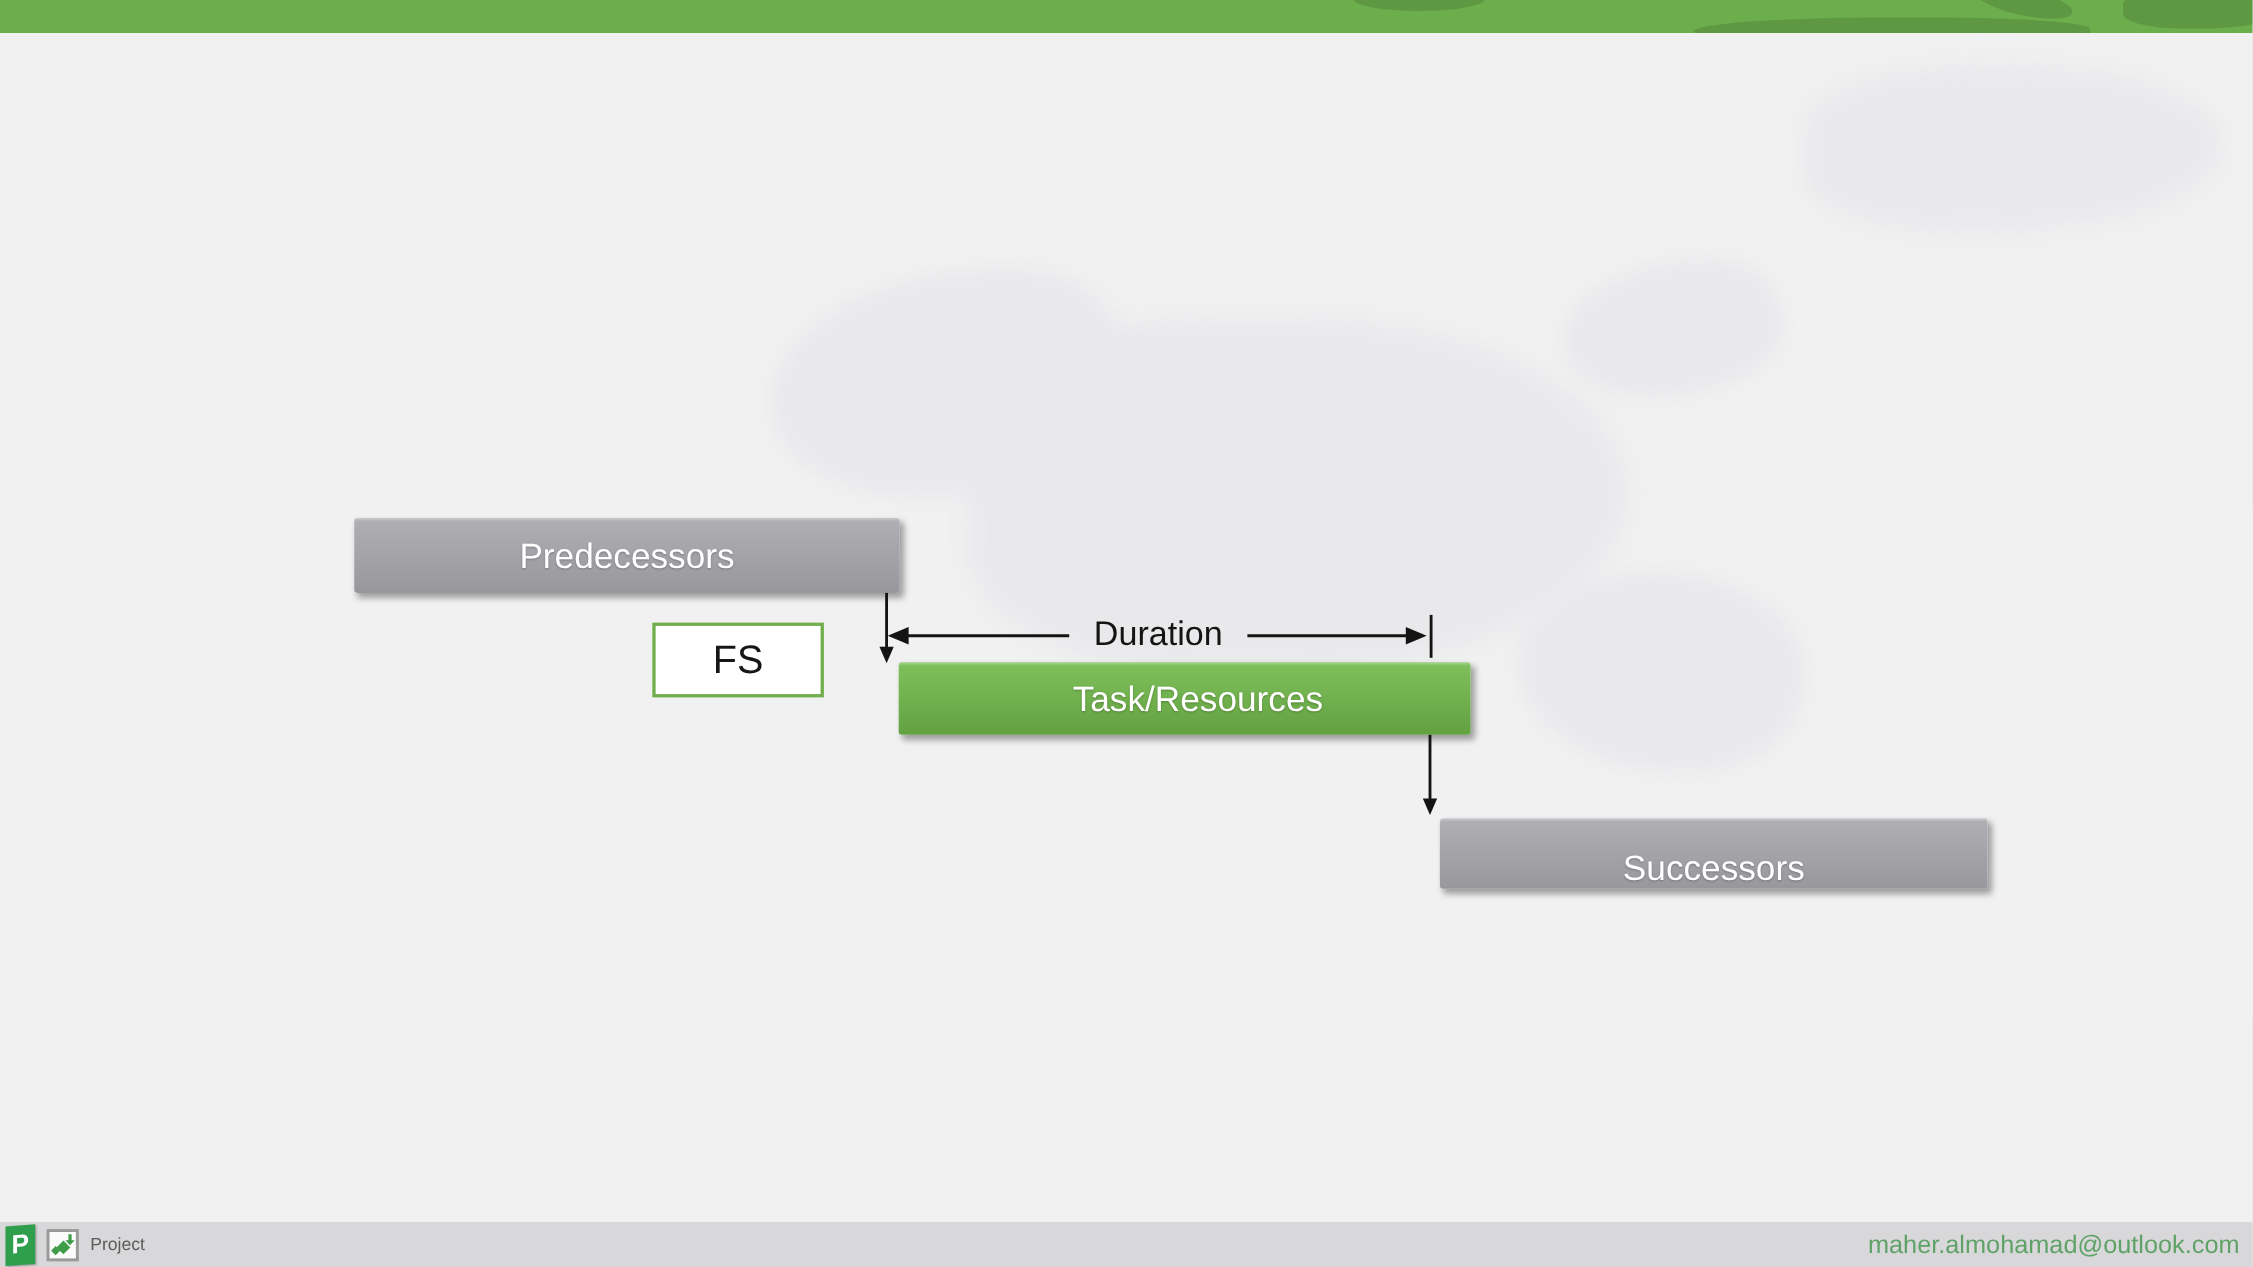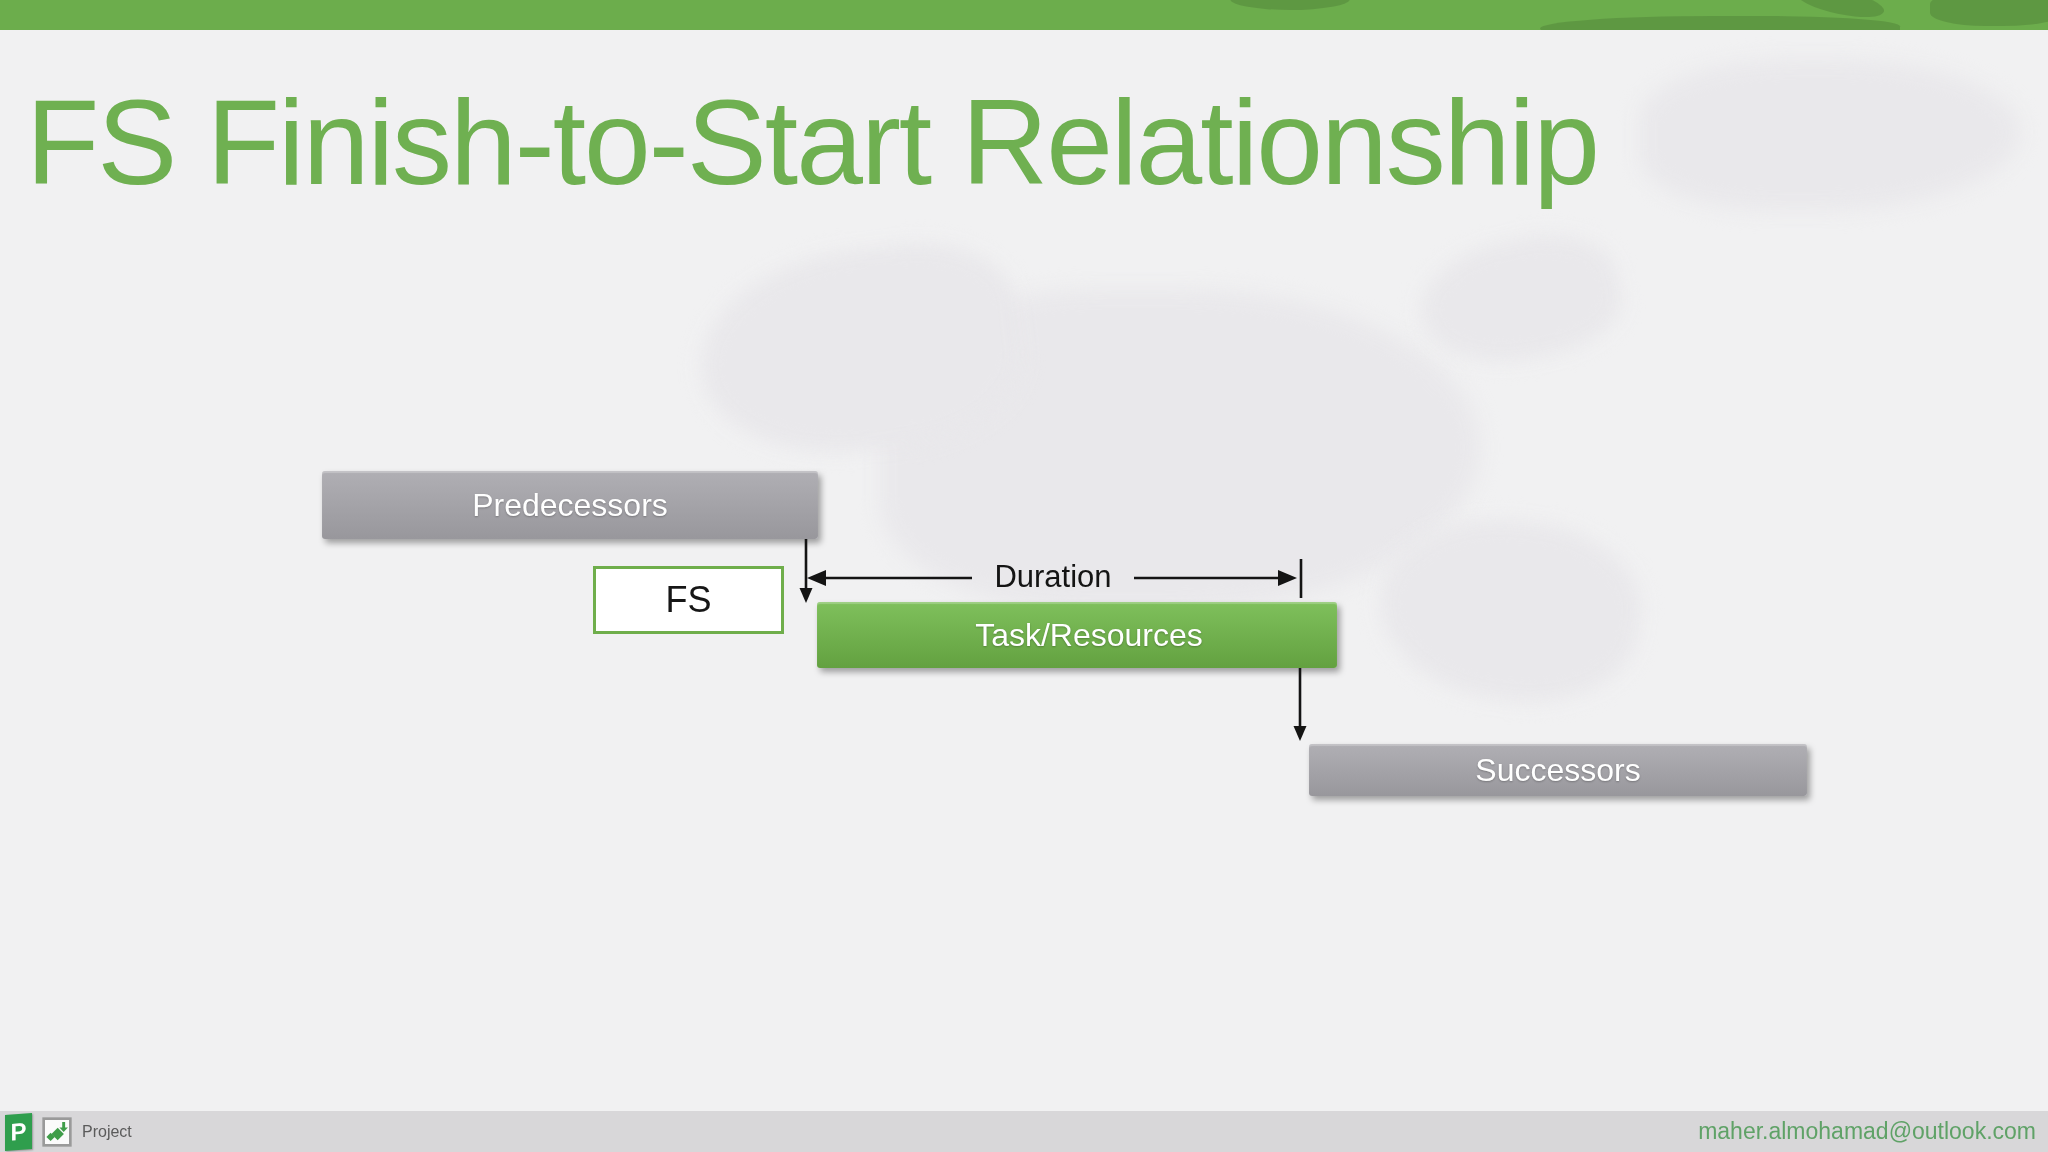--- a/index.html
+++ b/index.html
@@ -34,28 +34,28 @@
   
   .bar{
     position:absolute;display:flex;align-items:center;justify-content:center;
     border-radius:3px;color:#fff;font-size:32px;
     text-shadow:0 1px 2px rgba(0,0,0,0.25);
     box-shadow:3px 4px 6px rgba(0,0,0,0.35), inset 0 2px 1px rgba(255,255,255,0.25);
     margin-left:12px;
   }
   .gray-bar{background:linear-gradient(var(--bar_gray_light,#b0afb4),var(--bar_gray_dark,#98979c));}
   .predecessors{left:310px;top:471px;width:496px;height:68px;}
-  .successors{left:1297px;top:744px;width:498px;height:52px;}
+  .successors{left:1297px;top:744px;width:498px;height:64px;align-items:flex-end;}
   .task-bar{
     left:805px;top:602px;width:496px;height:66px;
     background:linear-gradient(var(--task_green_light,#7fc05c),var(--task_green_dark,#63a140));
     padding-left:24px;
   }
   .fs-box{
-    position:absolute;left:593px;top:566px;width:191px;height:68px;
+    position:absolute;left:593px;top:566px;width:156px;height:68px;
     background:#fff;border:3px solid var(--fs_border_green,#6fae4b);
     box-sizing:border-box;display:flex;align-items:center;justify-content:center;
     font-size:36px;color:#161616;
   }
   .duration-label{
     position:absolute;left:1053px;top:578px;transform:translate(-50%,-54%);
     font-size:31px;color:#141414;background:transparent;
   }
   .conn{position:absolute;left:0;top:0;pointer-events:none;}
   .conn line{stroke:var(--line_black,#141414);stroke-width:2.6;}
@@ -89,21 +89,20 @@
     <div class="bar-blob blob-c"></div>
     <div class="bar-blob blob-d"></div>
   </div>
 
   <div class="wm wm1"></div>
   <div class="wm wm2"></div>
   <div class="wm wm3"></div>
   <div class="wm wm4"></div>
   <div class="wm wm5"></div>
 
-  <div class="title">FS Finish-to-Start Relationship</div>
 
   <div class="bar gray-bar predecessors">
     <span>Predecessors</span>
   </div>
 
   <div class="fs-box">
     <span>FS</span>
   </div>
 
   <div class="bar task-bar">

